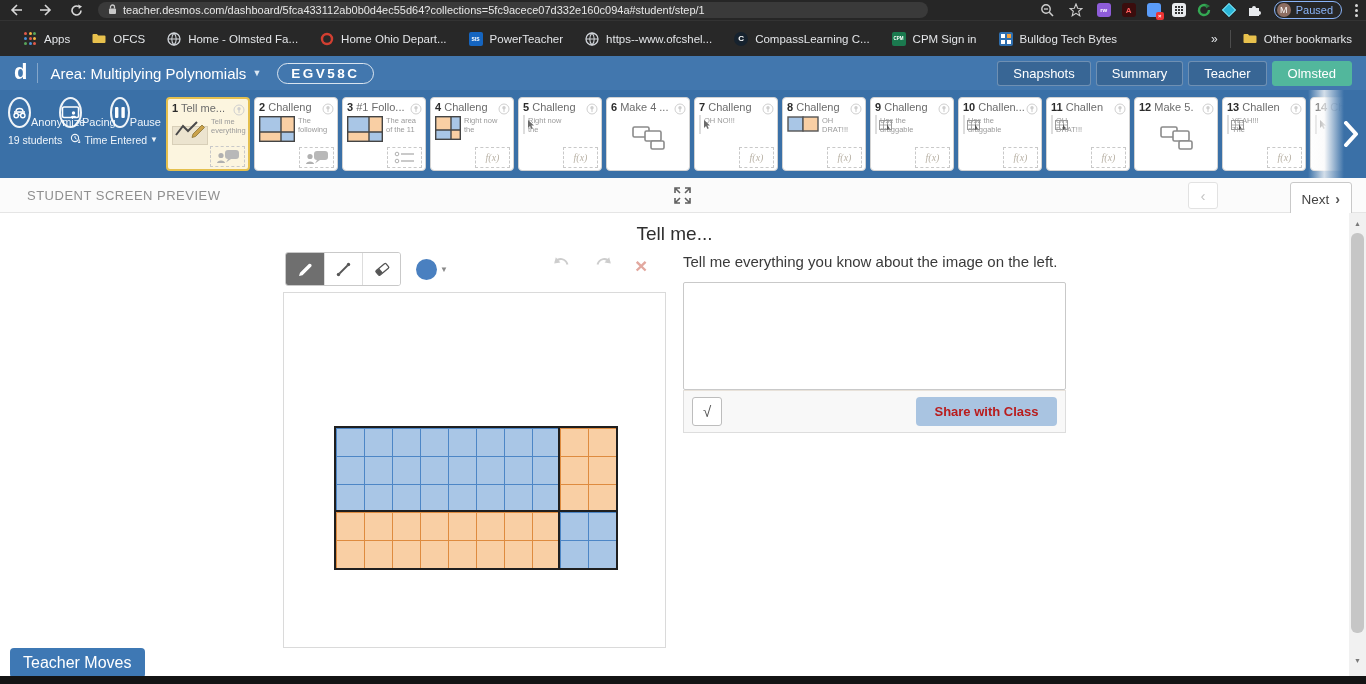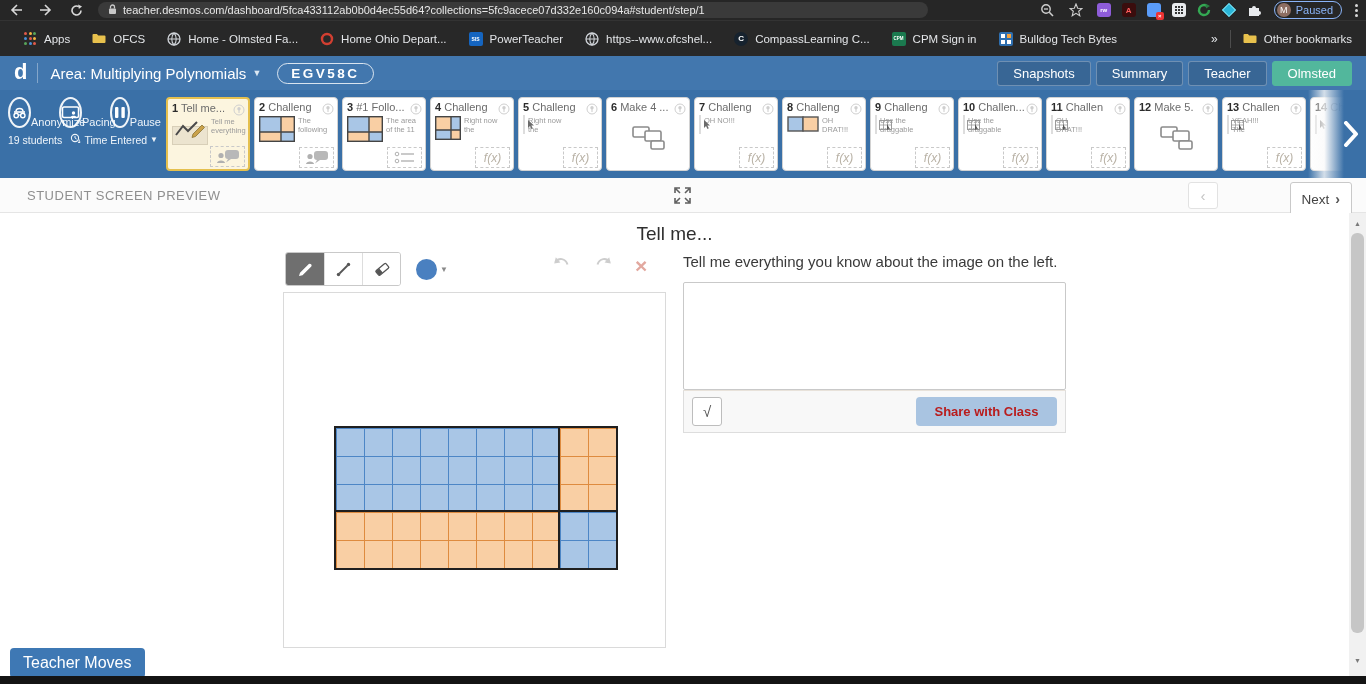--- a/index.html
+++ b/index.html
@@ -68,21 +68,21 @@
   .thumb-head { font-size:11px; color:#6b6b6b; white-space:nowrap; overflow:hidden; padding-right:10px; }
   .thumb-num { font-weight:bold; color:#2c2c2c; }
   .pin-ic { position:absolute; top:3px; right:3px; }
   .thumb-body { display:flex; gap:3px; margin-top:3px; align-items:flex-start; }
   .thumb-body.centered { justify-content:center; align-items:center; height:46px; }
   .thumb-text { font-size:7.5px; color:#9a9a9a; line-height:1.2; width:38px; }
   .mini-box { width:36px; height:26px; border:1px solid #ddd; background:#fff; position:relative; flex:none; }
   .foot-ic { position:absolute; bottom:2px; right:3px; width:35px; height:21px; border:1px dashed #c9c9c9;
     display:flex; align-items:center; justify-content:center; background:#fff; }
   .thumb.selected .foot-ic { background:#fcf5df; }
-  .fx-label { font-family:Liberation Sans, sans-serif; font-style:italic; font-size:12px; color:#b9b2a6;text-align:right; }
+  .fx-label { font-family:Liberation Serif, serif; font-style:italic; font-size:10px; color:#b9b2a6;text-align:right; }
   #strip-chevron { position:absolute; right:0; top:90px; width:58px; height:88px;
     background:linear-gradient(to right, rgba(250,250,250,0), rgba(250,250,250,.8) 28%, #3a70a7 62%);
     display:flex; align-items:center; justify-content:flex-end; padding-right:7px; }
 
   
   #preview-bar { position:absolute; top:178px; left:0; width:1366px; height:35px; background:#fbfbfb;
     border-bottom:1px solid #e5e5e5; }
   #preview-title { position:absolute; left:27px; top:10px; font-size:13px; color:#8f8f8f; letter-spacing:.5px; }
   #fullscreen-btn { position:absolute; left:674px; top:9px; }
   #prev-btn { position:absolute; right:148px; top:4px; width:30px; height:27px; border:1px solid #e2e2e2;

